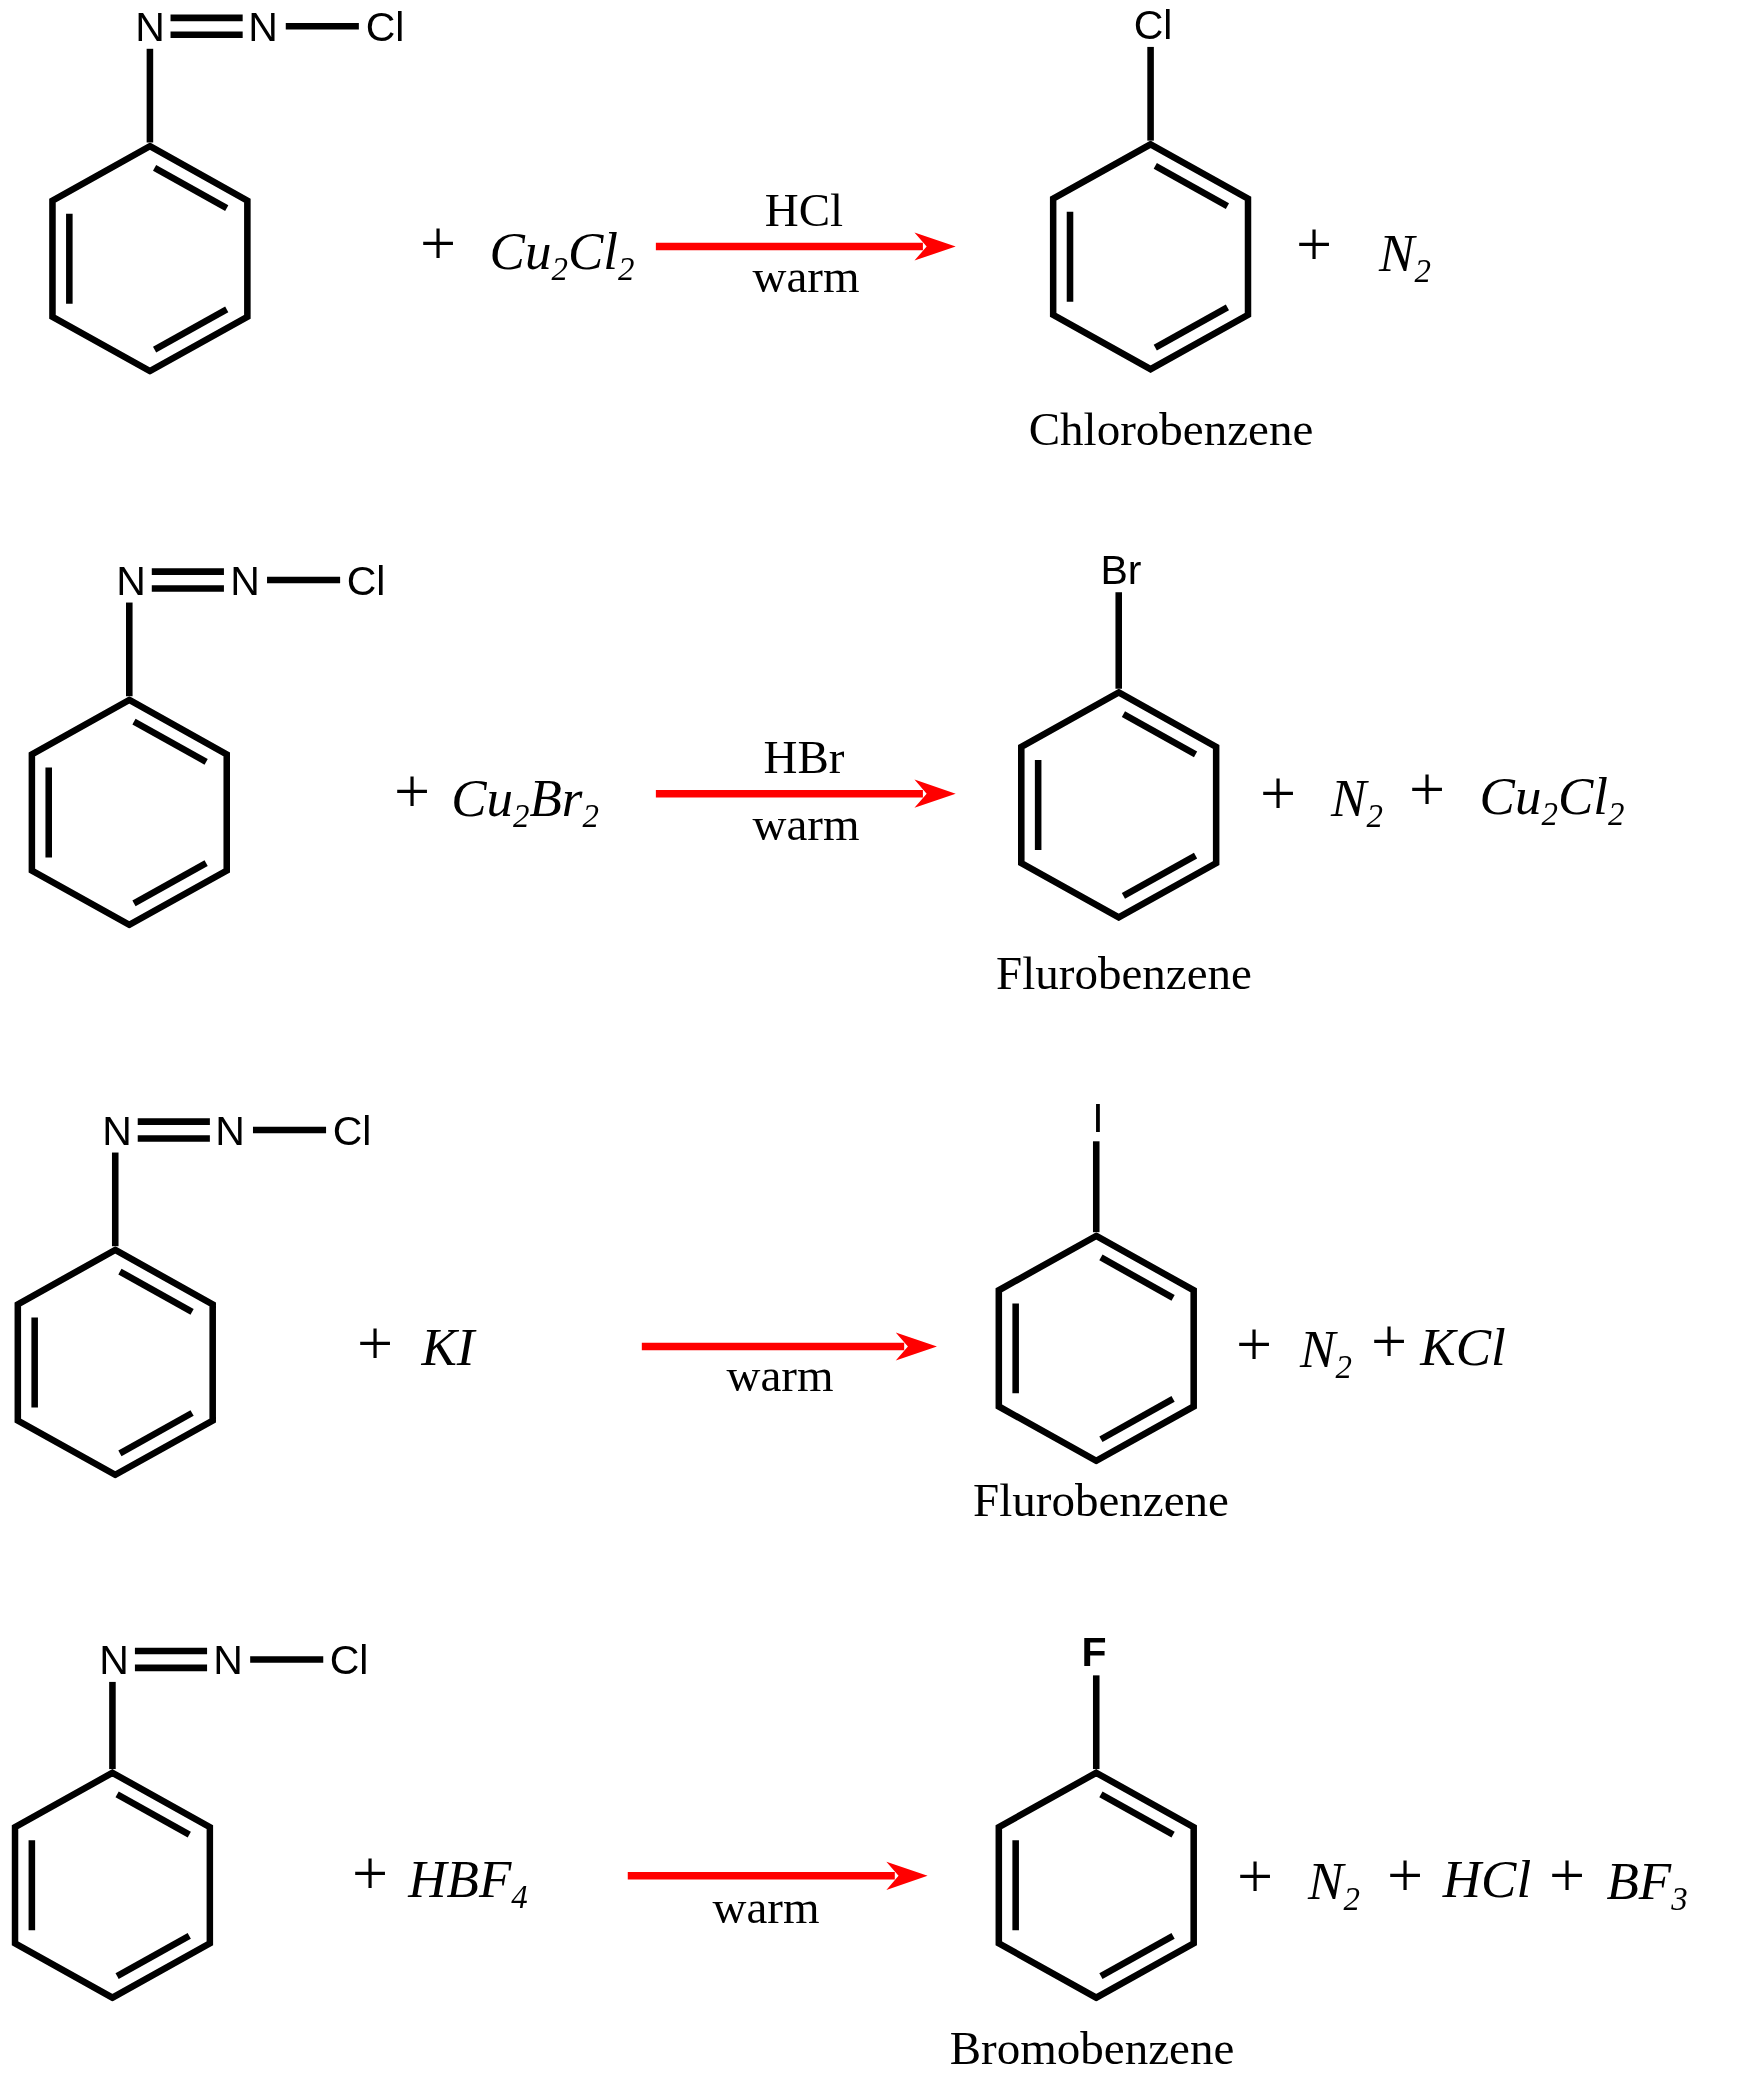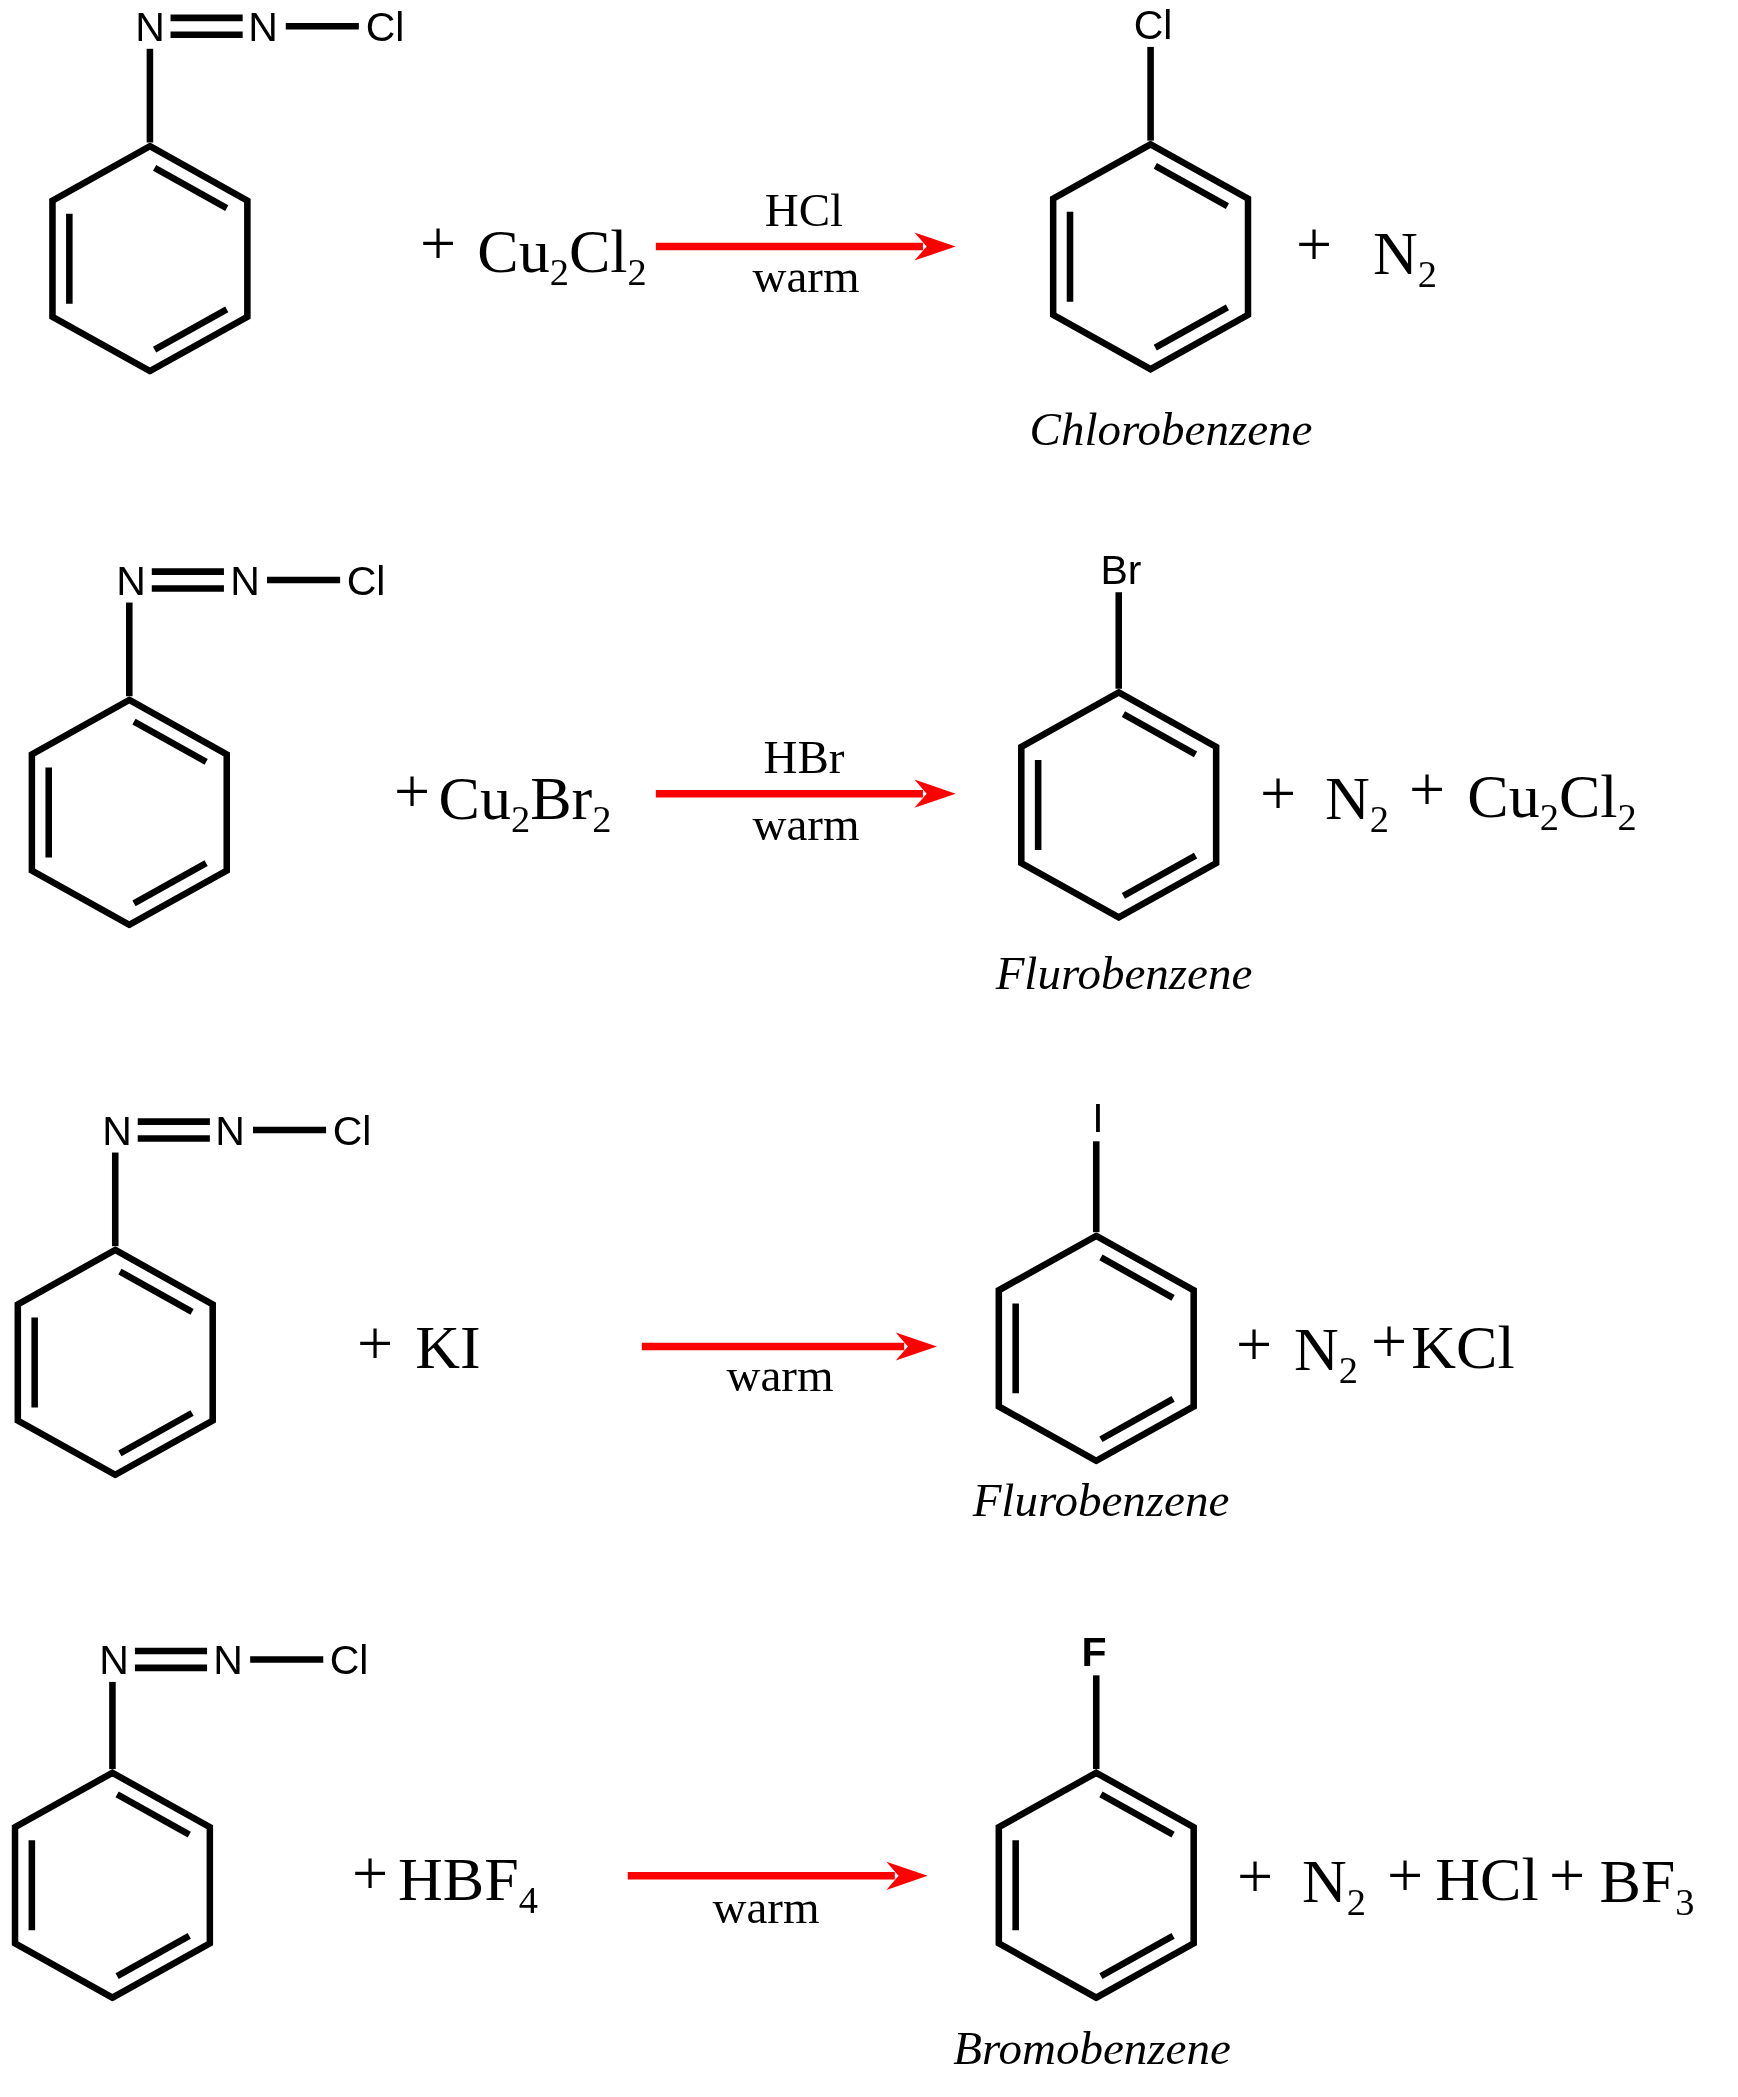--- a/index.html
+++ b/index.html
@@ -16,25 +16,25 @@
     position:absolute;
     transform:translate(-50%,-50%);
     white-space:nowrap;
     line-height:1;
   }
   .atom{
     font-family:"Liberation Sans","DejaVu Sans",sans-serif;
     font-size:41px;
   }
   .atom-bold{font-weight:bold;}
-  .formula{font-size:62px;}
+  .formula{font-size:53px;font-style:italic;}
   .formula sub{font-size:0.62em;line-height:0;}
   .plus{font-size:64px;font-weight:400;}
   .cond{font-size:47px;}
-  .name{font-size:47px;font-style:italic;}
+  .name{font-size:47px;}
 </style>
 </head>
 <body>
 
 <div class="canvas">
 
   <svg class="layer" xmlns="http://www.w3.org/2000/svg" viewBox="0 0 1856 2239" width="1739" height="2098">
     <defs>
       <symbol id="benzene" viewBox="0 0 216 248">
         <path d="M108,4 L212,62 L212,186 L108,244 L4,186 L4,62 Z" fill="none" stroke="#000" stroke-width="7"></path>

